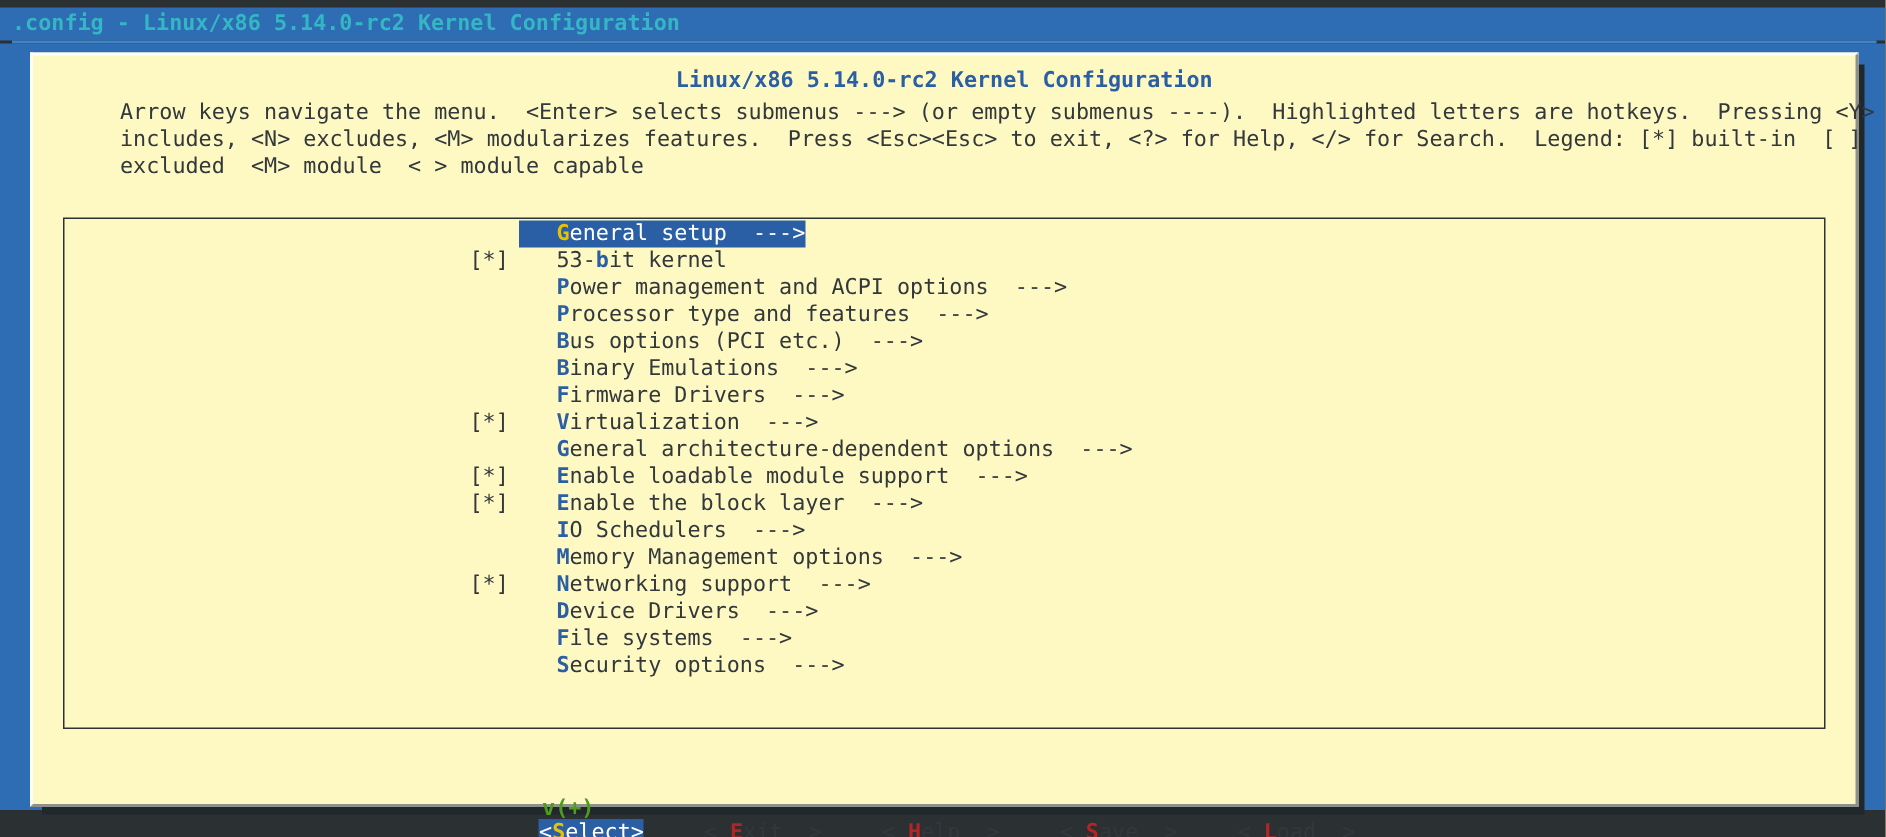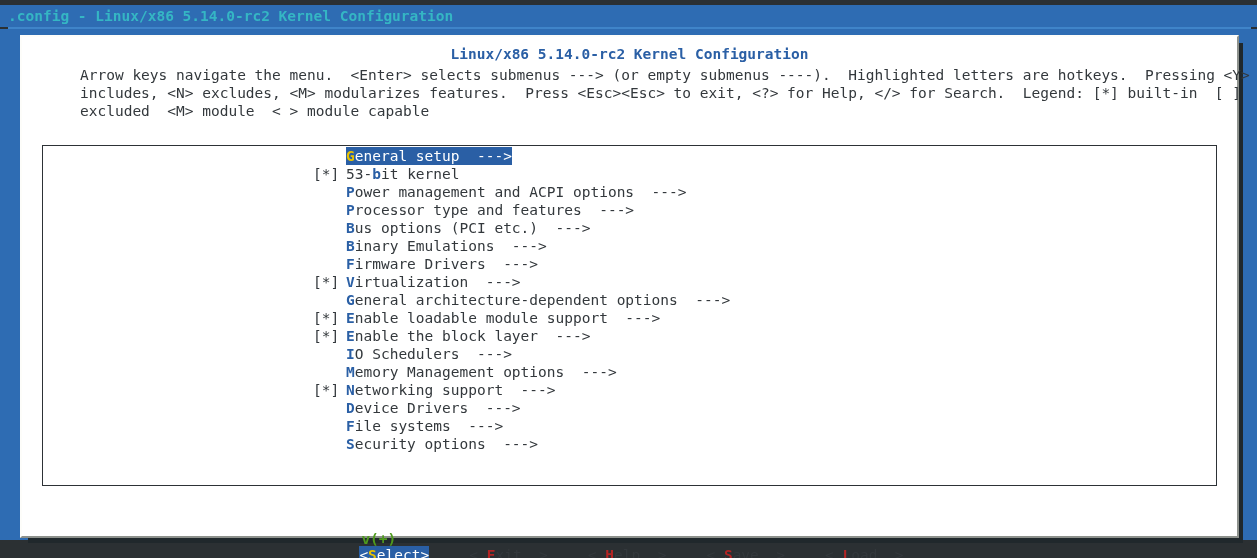--- a/index.html
+++ b/index.html
@@ -36,21 +36,21 @@
 
   
   #dlg-shadow{
     position:absolute;left:28px;top:43px;width:1215px;height:500px;
     background:#20282c;
   }
 
   
   #dialog{
     position:absolute;left:20px;top:35px;width:1219px;height:503px;
-    background:#ffffff;
+    background:#fef9c3;
     border-top:2px solid #fdfdfa;
     border-left:2px solid #fdfdfa;
     border-right:2px solid #8d918c;
     border-bottom:2px solid #8d918c;
     box-sizing:border-box;
   }
 
   #dlg-title{
     position:absolute;left:0;top:8px;width:100%;
     text-align:center;
@@ -78,21 +78,21 @@
   }
   .menu-row{
     position:relative;
     height:18px;
     display:flex;
     white-space:pre;
     color:#33383c;
   }
   .mk-pad{display:inline-block;width:291px;flex:0 0 291px;}
   .mk-box{display:inline-block;width:33px;flex:0 0 33px;white-space:pre;}
-  .mk-label{display:inline-block;white-space:pre;}
+  .mk-label{display:inline-block;white-space:pre;padding-left:25px;}
   .hot{color:#2a5fa5;font-weight:bold;}
   .menu-row.selected .mk-label{
     background:#2a5fa5;color:#ffffff;
   }
   .menu-row.selected .hot{color:#e8c200;font-weight:bold;}
 
   #scrollind{
     position:absolute;left:0;top:475px;width:1219px;
     white-space:pre;
   }

